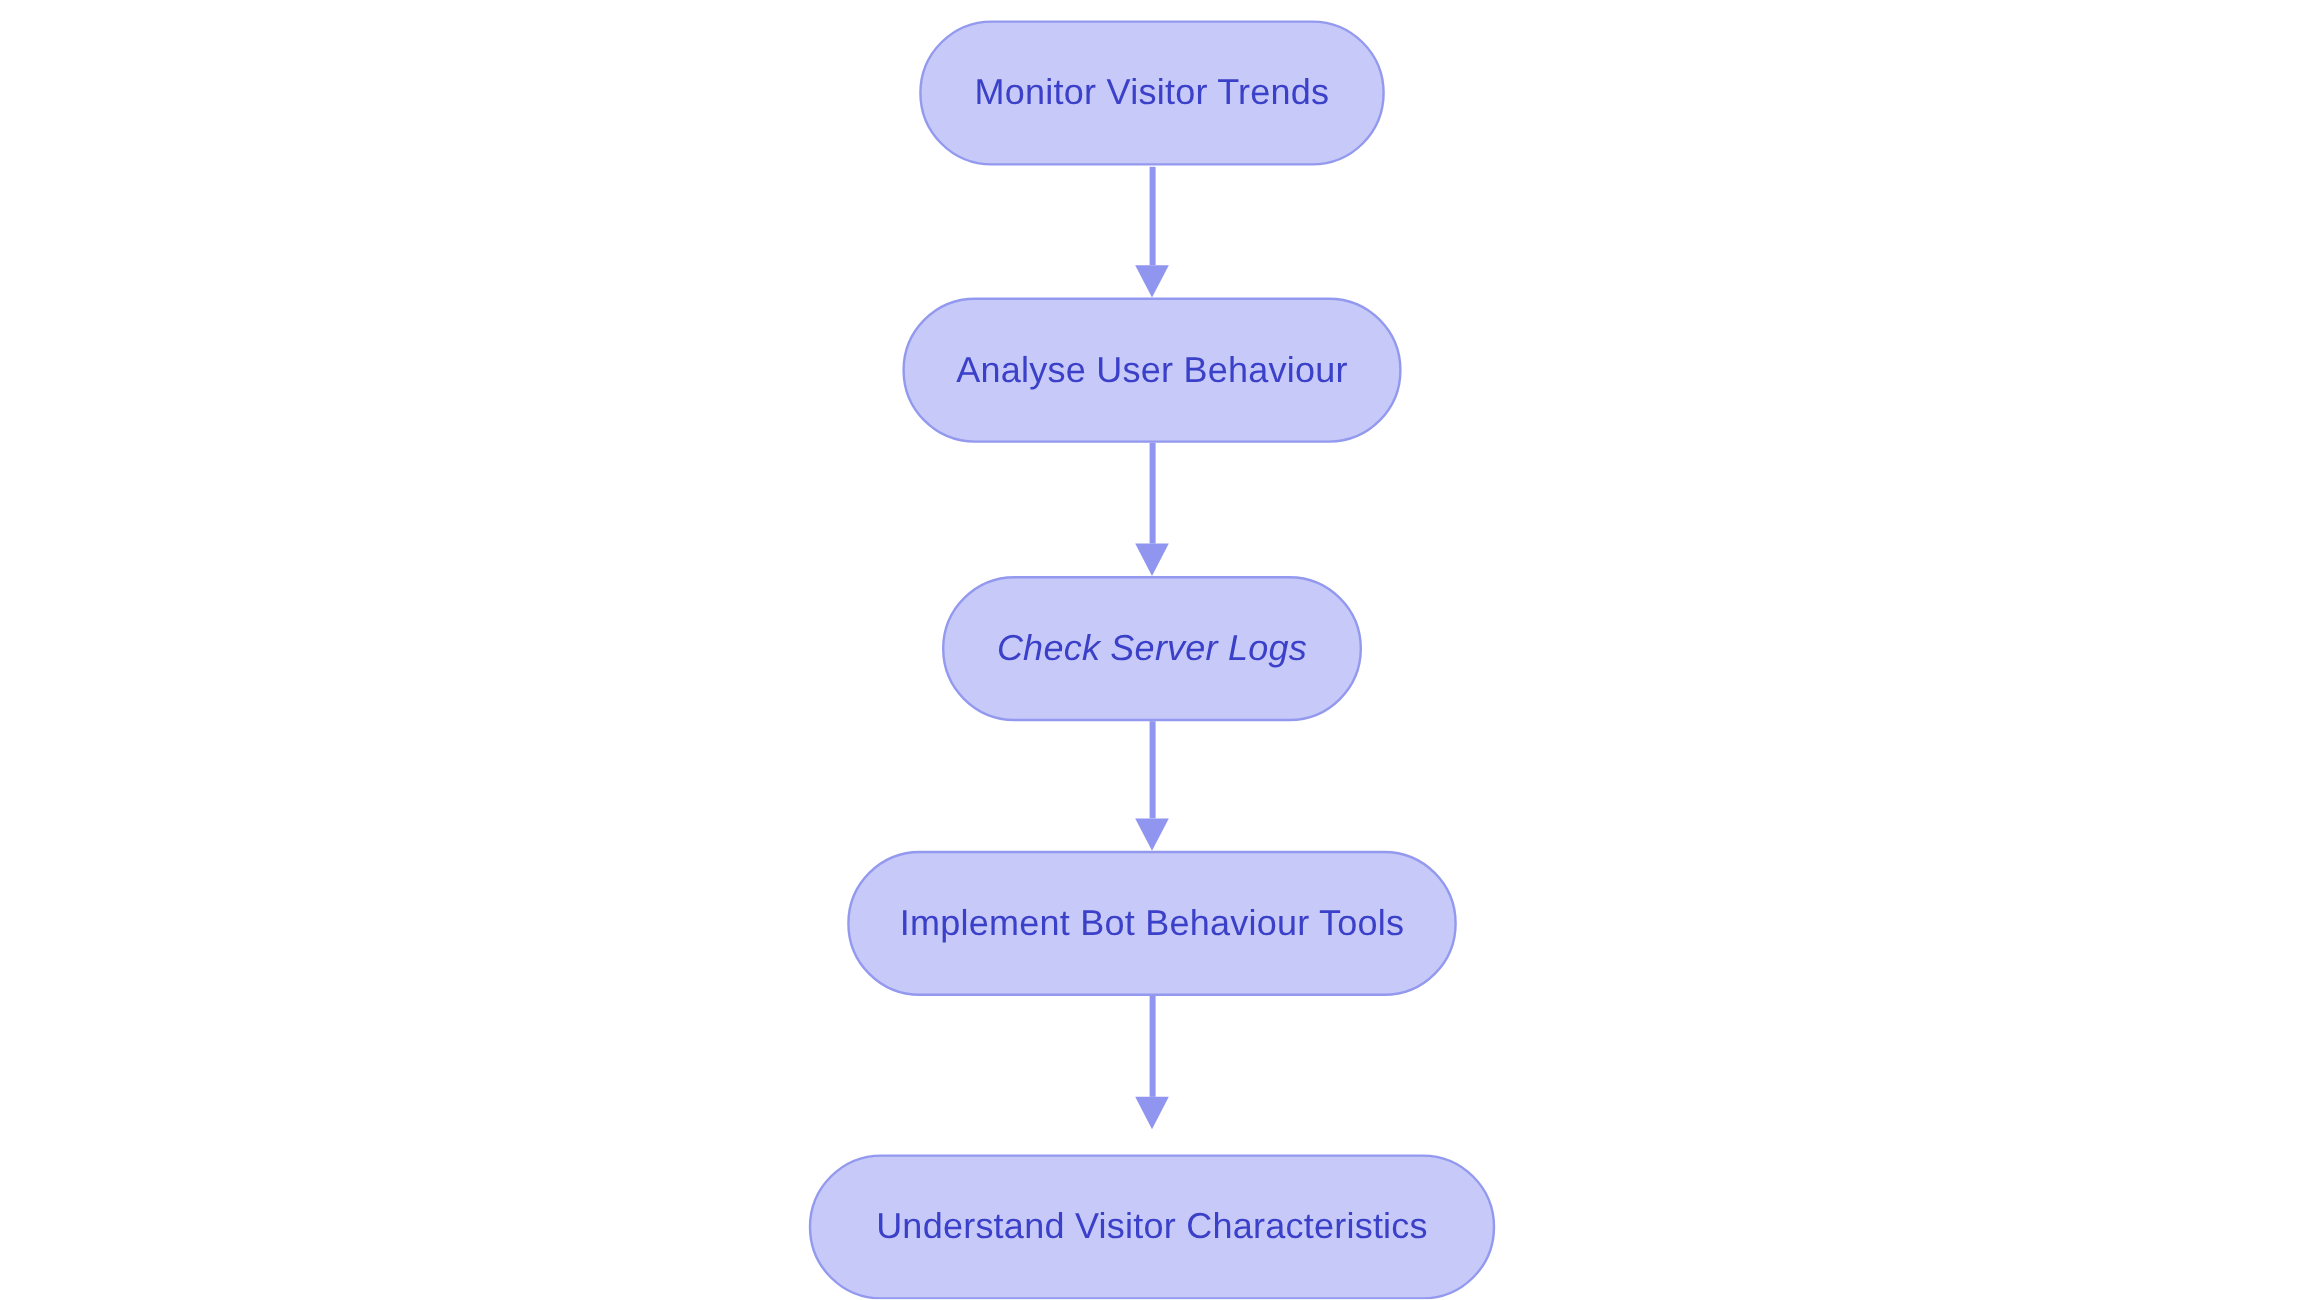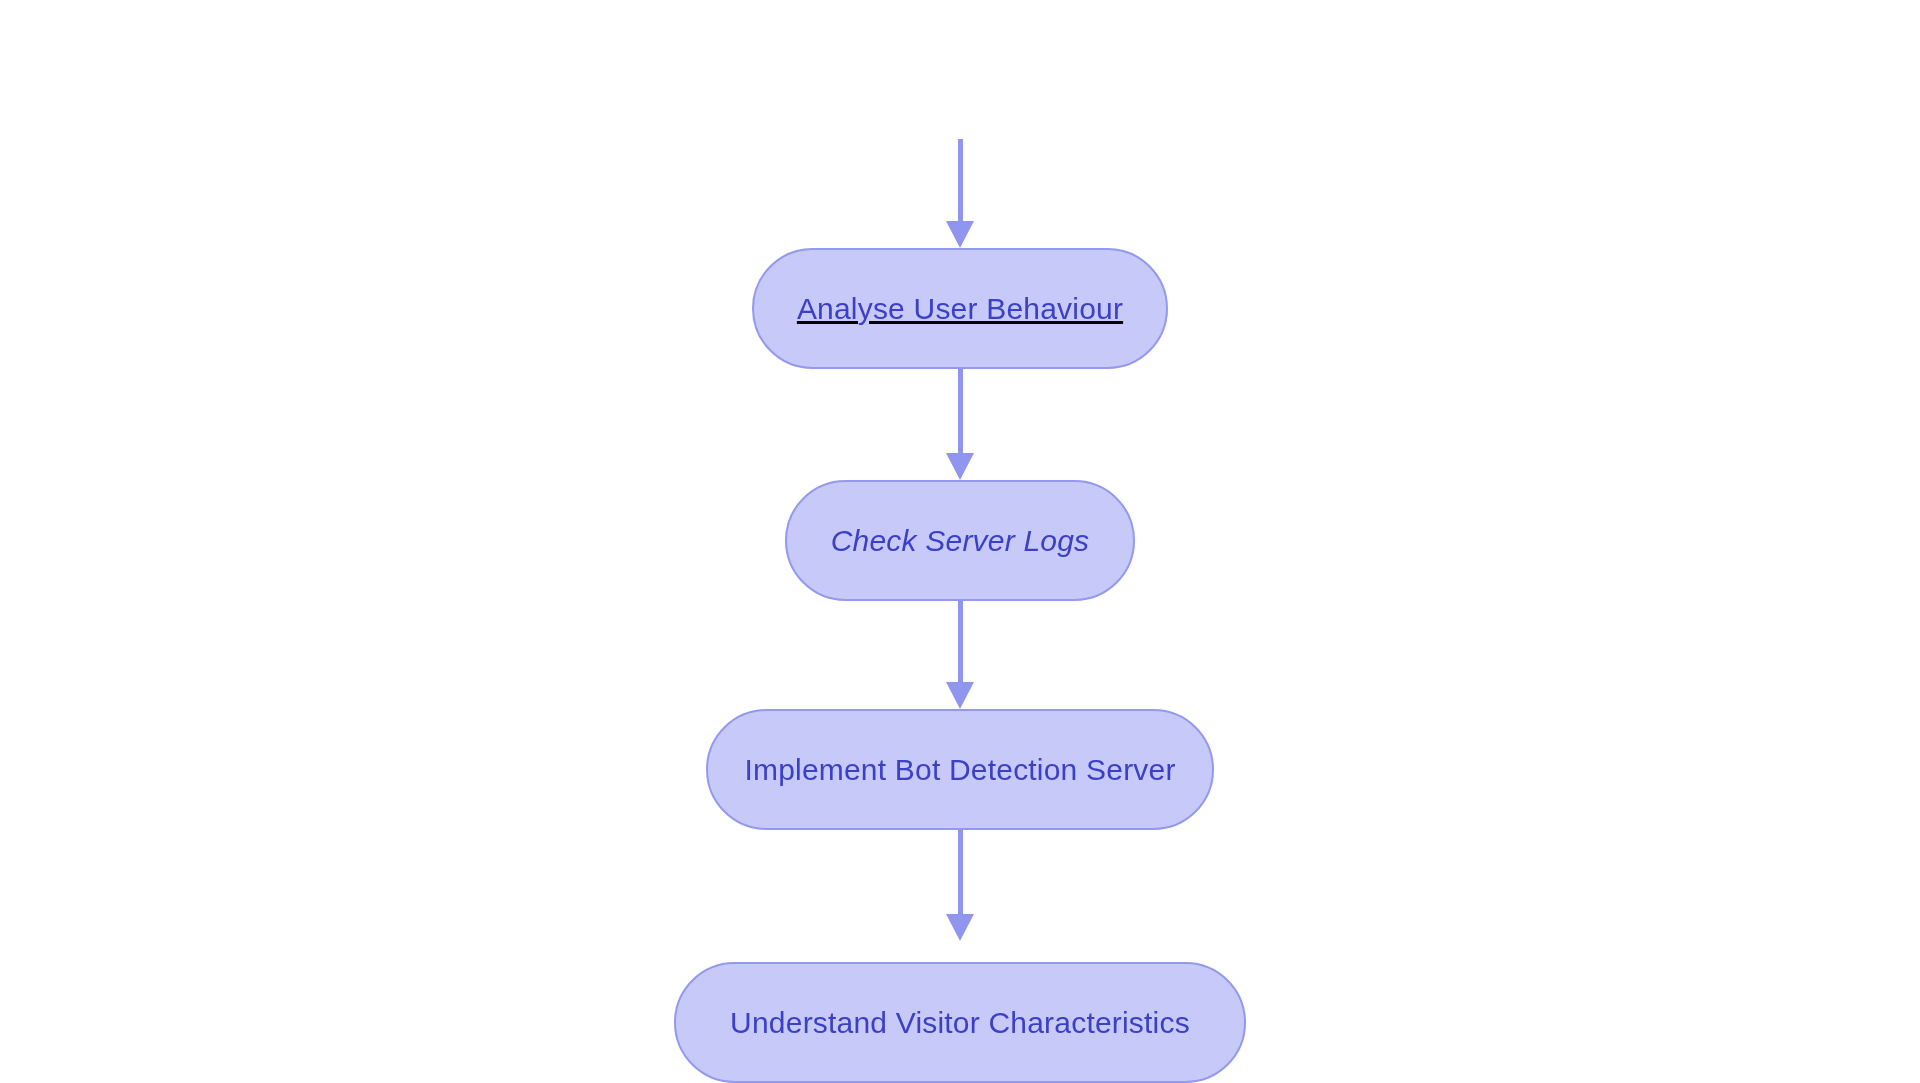--- a/index.html
+++ b/index.html
@@ -28,21 +28,21 @@
     align-items: center;
     justify-content: center;
   }
   .node-label {
     color: var(--text, #3b40c8);
     font-size: 30px;
     letter-spacing: 0.2px;
     white-space: nowrap;
   }
   .node-1 { top: 17px;  width: 388px; }
-  .node-2 { top: 248px; width: 416px; text-decoration: underline; }
+  .node-2 { top: 248px; width: 416px; }
   .node-3 { top: 480px; width: 350px; font-style: italic; }
   .node-4 { top: 709px; width: 508px; }
   .node-5 { top: 962px; width: 572px; }
 
   .arrow {
     position: absolute;
     left: 50%;
     transform: translateX(-50%);
     width: 28px;
     display: flex;
@@ -64,20 +64,23 @@
   .arrow-1 { top: 139px; height: 109px; }
   .arrow-2 { top: 369px; height: 111px; }
   .arrow-3 { top: 601px; height: 108px; }
   .arrow-4 { top: 830px; height: 111px; }
 </style>
 </head>
 <body>
 
 <div class="canvas">
 
+  <div class="node node-1">
+    <span class="node-label">Monitor Visitor Trends</span>
+  </div>
 
   <div class="arrow arrow-1">
     <div class="arrow-line"></div>
     <div class="arrow-head"></div>
   </div>
 
   <div class="node node-2">
     <span class="node-label">Analyse User Behaviour</span>
   </div>
 
@@ -89,21 +92,21 @@
   <div class="node node-3">
     <span class="node-label">Check Server Logs</span>
   </div>
 
   <div class="arrow arrow-3">
     <div class="arrow-line"></div>
     <div class="arrow-head"></div>
   </div>
 
   <div class="node node-4">
-    <span class="node-label">Implement Bot Detection Server</span>
+    <span class="node-label">Implement Bot Behaviour Tools</span>
   </div>
 
   <div class="arrow arrow-4">
     <div class="arrow-line"></div>
     <div class="arrow-head"></div>
   </div>
 
   <div class="node node-5">
     <span class="node-label">Understand Visitor Characteristics</span>
   </div>

